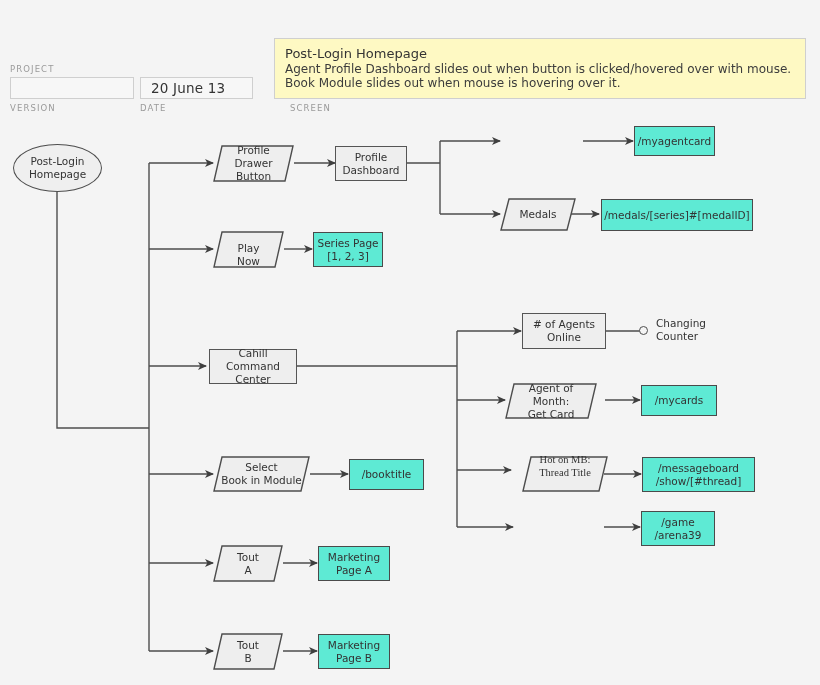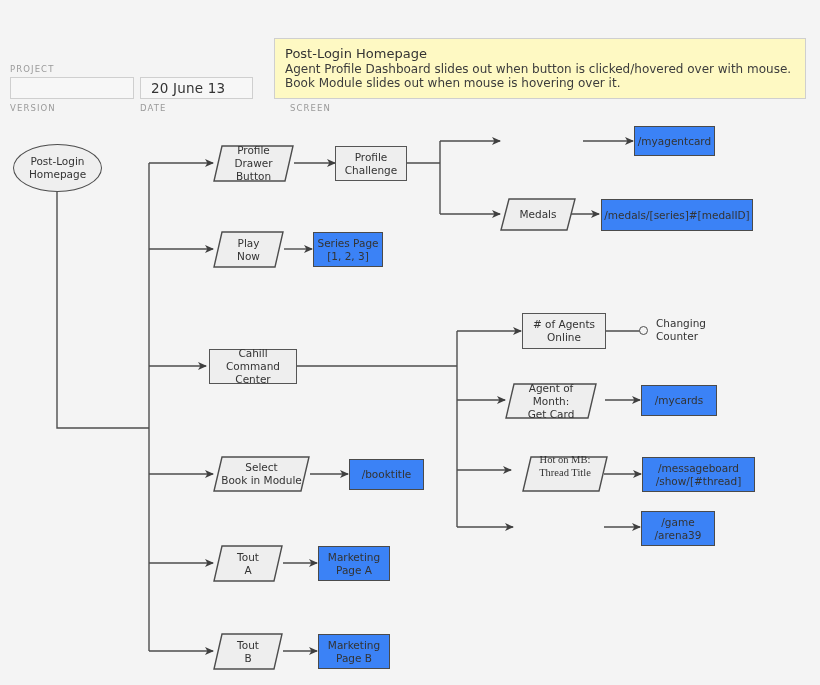--- a/index.html
+++ b/index.html
@@ -85,21 +85,21 @@
     color: #333;
   }
 
   
   .n-rect {
     background: #eeeeee;
     border: 1px solid #555;
   }
   
   .n-url {
-    background: #3b82f6;
+    background: #5eead4;
     border: 1.5px solid #4a4a4a;
   }
   
   .n-ellipse {
     background: #efefef;
     border: 1px solid #4d4d4d;
     border-radius: 50%;
   }
   
   .n-para {
@@ -229,21 +229,21 @@
     </svg>
     <div class="para-label">
       <div>Profile Drawer</div>
       <div>Button</div>
     </div>
   </div>
 
   <div class="node n-rect" style="left:335px; top:146px; width:72px; height:35px;">
     <div>
       <div>Profile</div>
-      <div>Challenge</div>
+      <div>Dashboard</div>
     </div>
   </div>
 
 
   <div class="node n-url" style="left:634px; top:126px; width:81px; height:30px;">
     <div>/myagentcard</div>
   </div>
 
   <div class="node n-para" style="left:500px; top:198px; width:76px; height:33px; background:none;">
     <svg class="para-shape" viewBox="0 0 76 33" preserveAspectRatio="none">
@@ -251,21 +251,21 @@
     </svg>
     <div class="para-label">
       <div>Medals</div>
     </div>
   </div>
 
   <div class="node n-url" style="left:601px; top:199px; width:152px; height:32px;">
     <div>/medals/[series]#[medalID]</div>
   </div>
 
-  <div class="node n-para" style="left:213px; top:231px; width:71px; height:37px; background:none;">
+  <div class="node n-para" style="left:213px; top:231px; width:71px; height:37px; background:none;align-items:flex-end;">
     <svg class="para-shape" viewBox="0 0 71 37" preserveAspectRatio="none">
       <polygon points="9,1 70,1 62,36 1,36" fill="#eeeeee" stroke="#4d4d4d" stroke-width="1.4" vector-effect="non-scaling-stroke"></polygon>
     </svg>
     <div class="para-label">
       <div>Play</div>
       <div>Now</div>
     </div>
   </div>
 
   <div class="node n-url" style="left:313px; top:232px; width:70px; height:35px;justify-content:center;">

